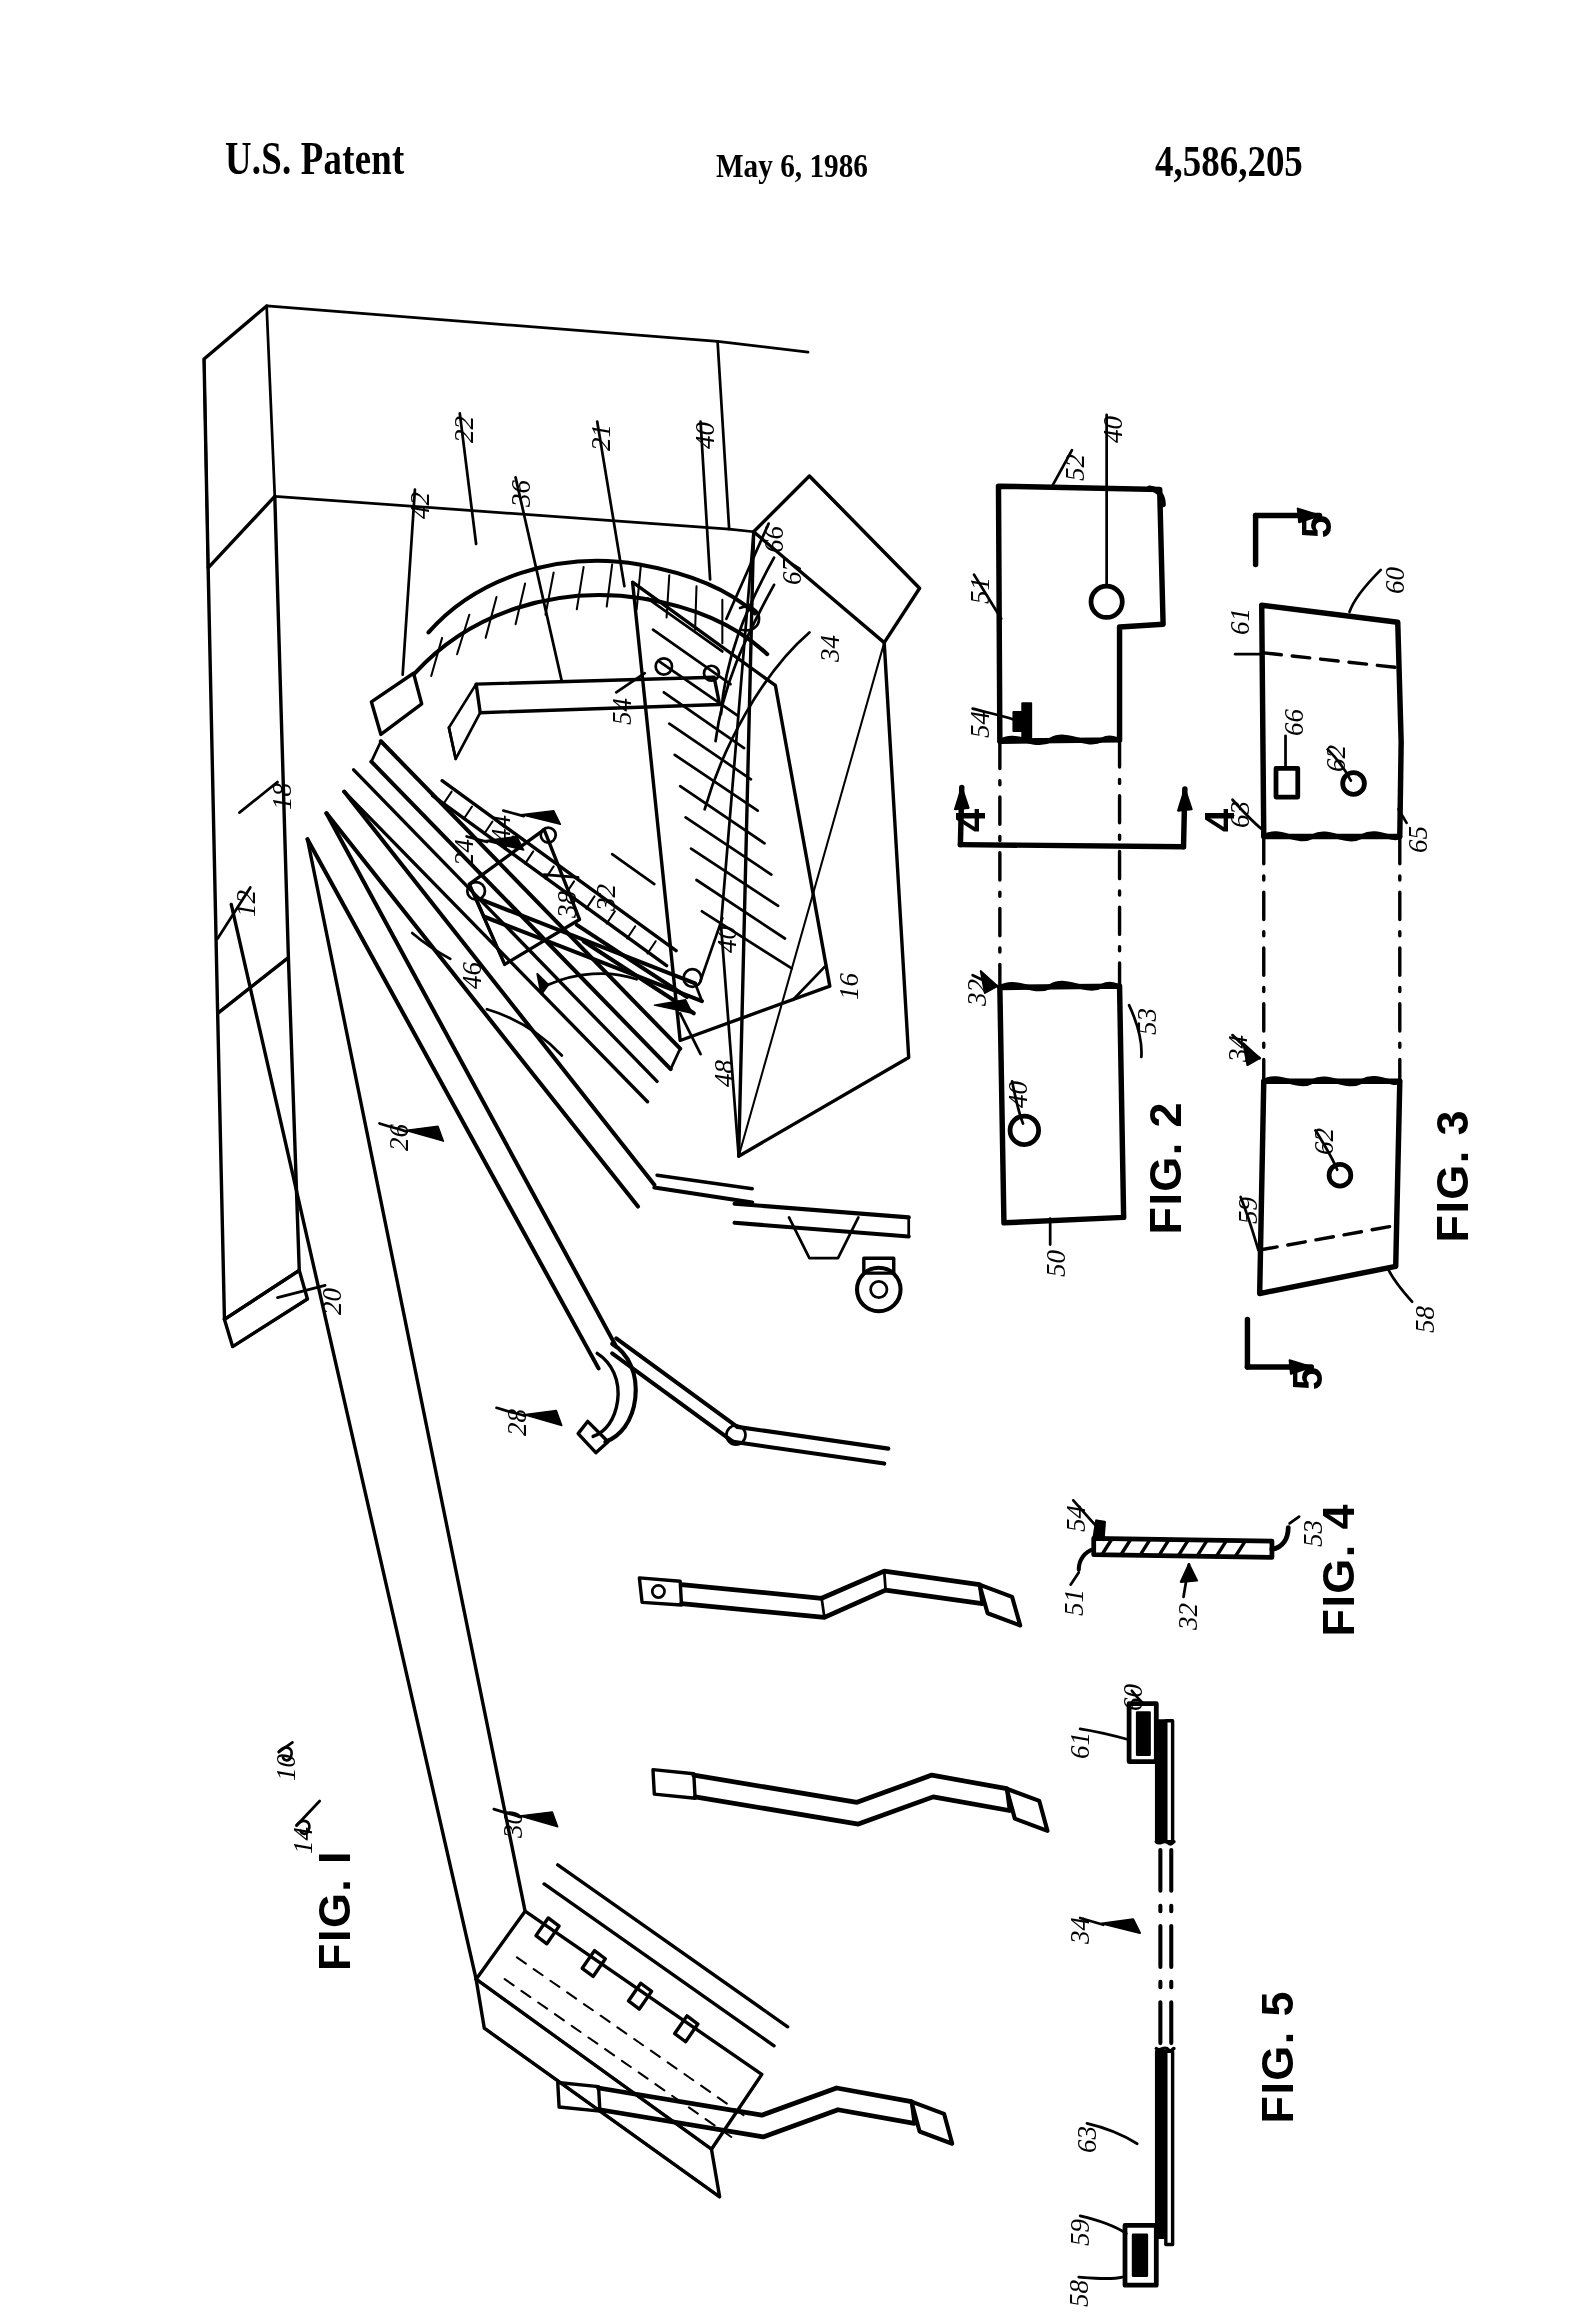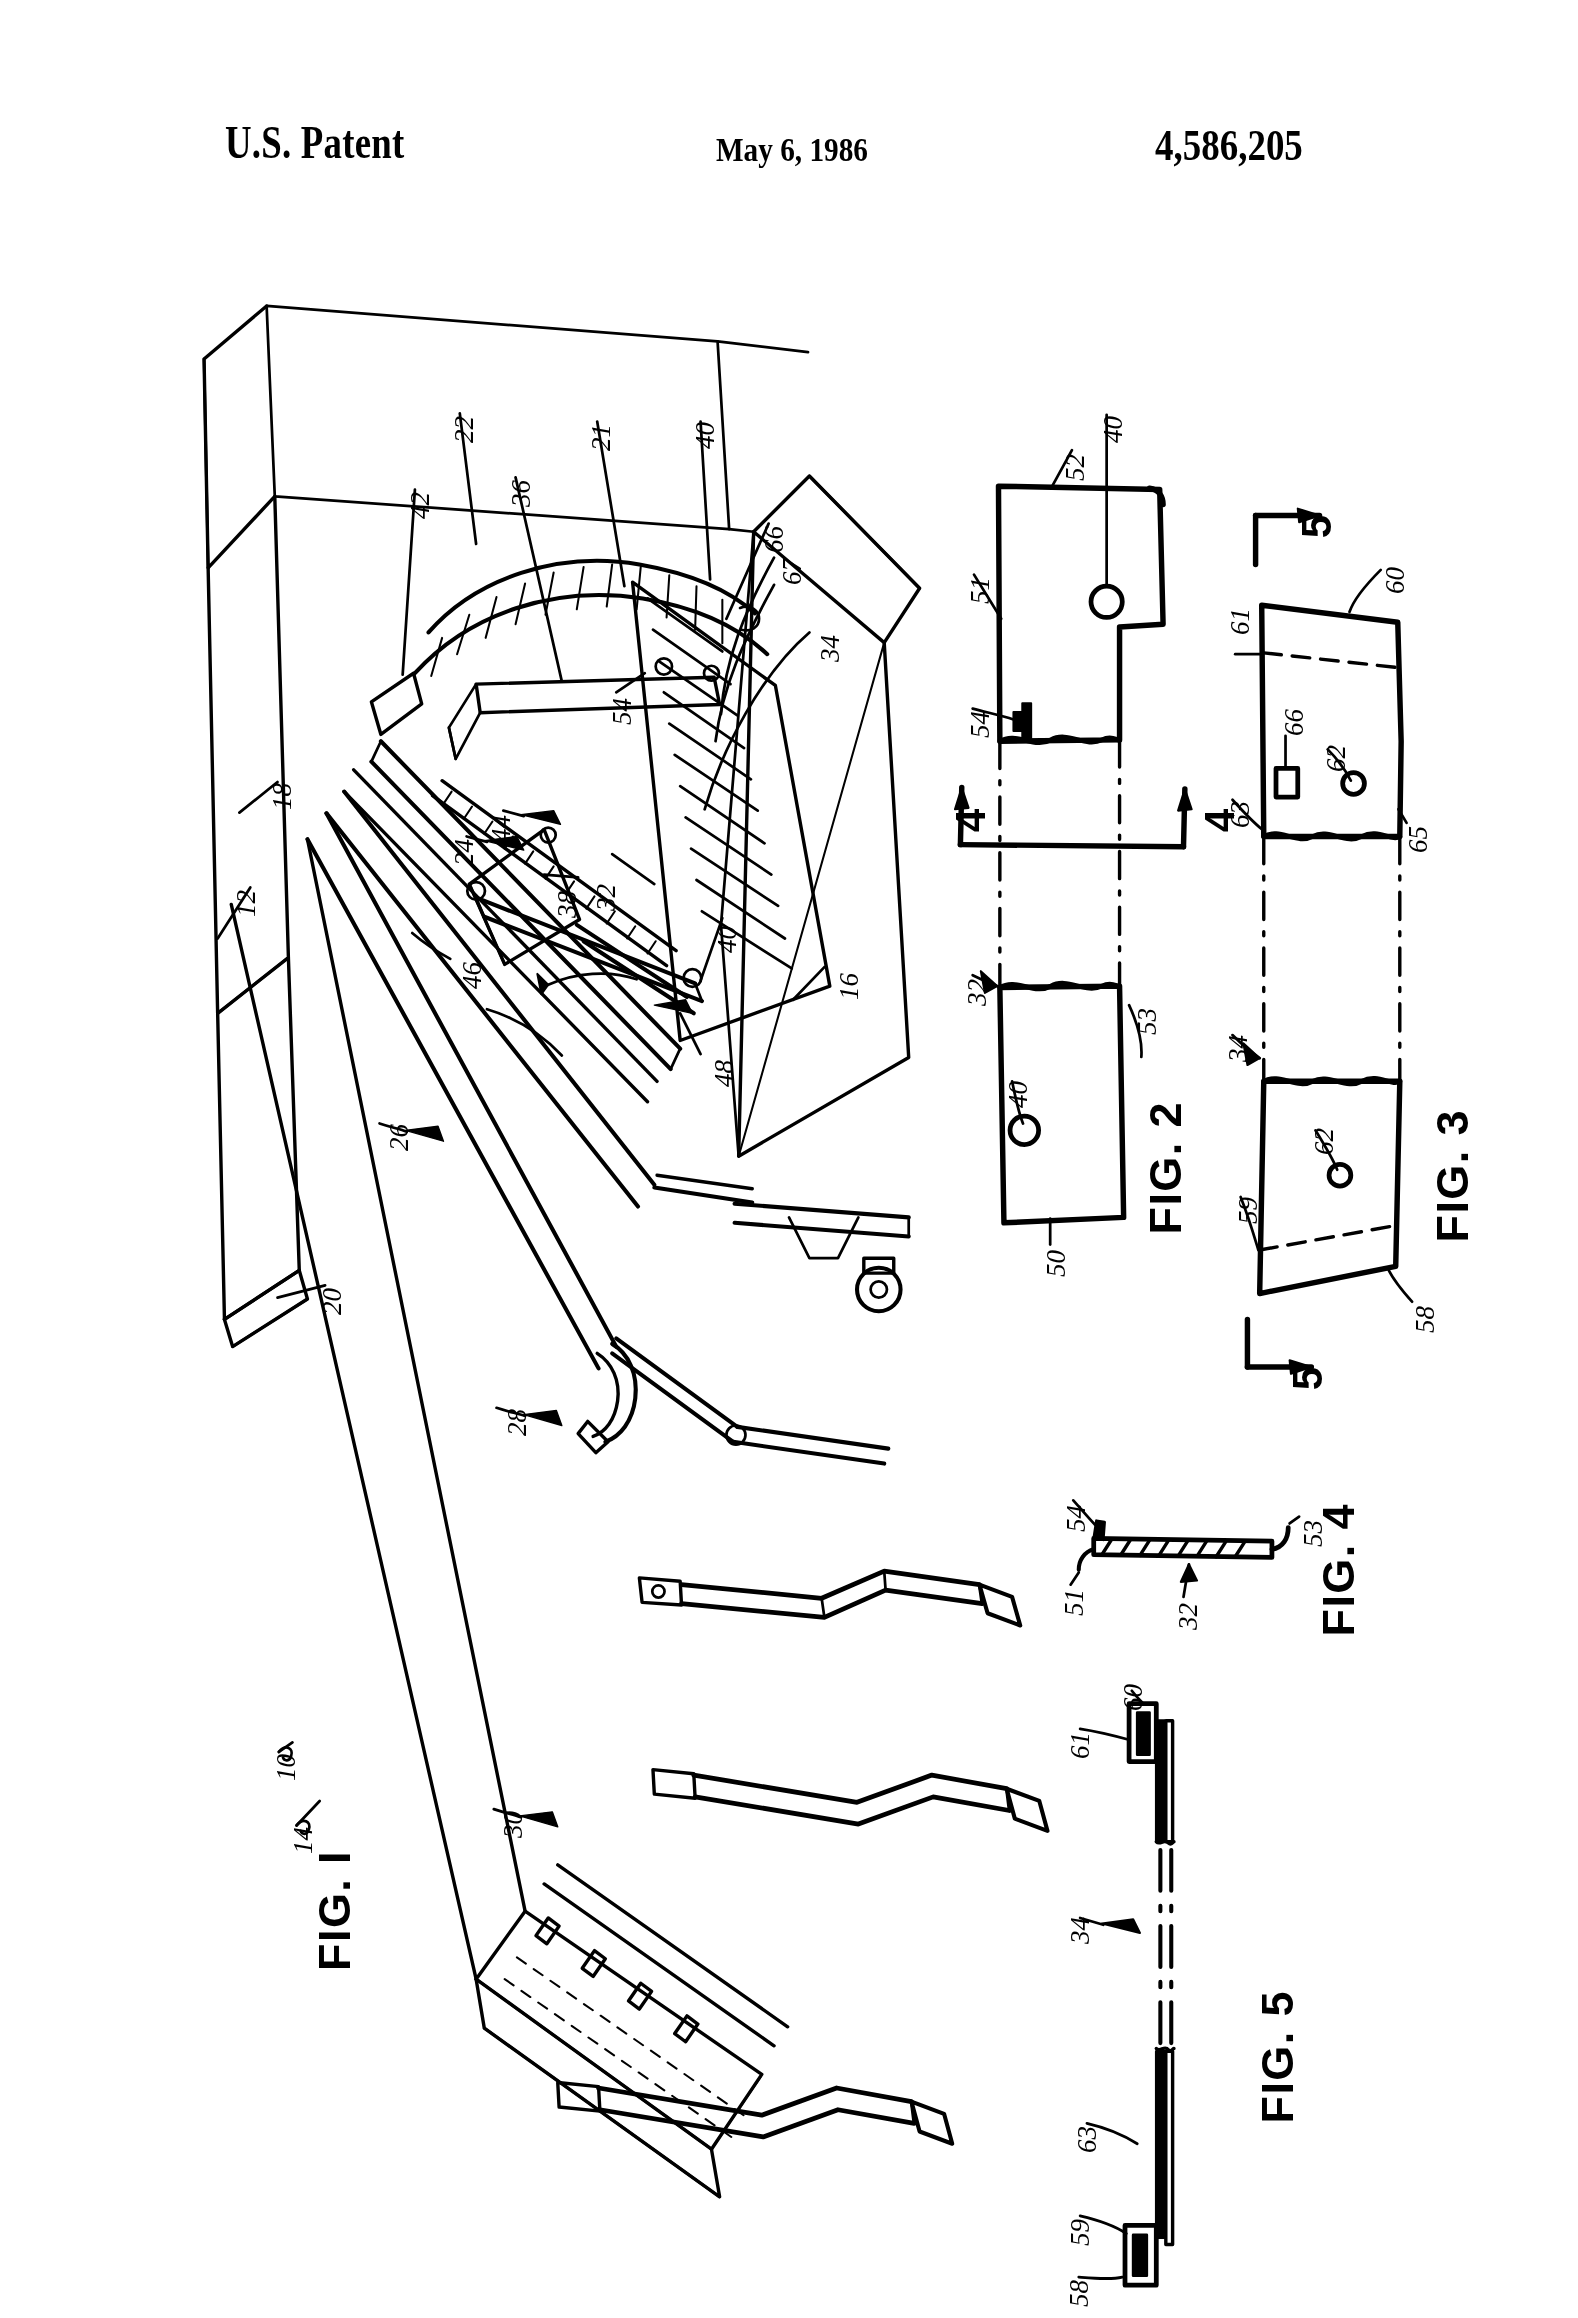--- a/index.html
+++ b/index.html
@@ -10,21 +10,21 @@
   body {
     width: 1578px; height: 2319px;
     position: relative;
     font-family: "Liberation Serif", serif;
     overflow: hidden;
   }
 
   
   #patent-header {
     position: absolute;
-    left: 0; top: 0;
+    left: 0; top: 16px;
     width: 1578px; height: 197px;
   }
   #patent-header .hdr-office {
     position: absolute;
     left: 225px; top: 116px;
     font-size: 46px;
     font-weight: bold;
     letter-spacing: 0.3px;
     color: #000;
     transform: scaleX(0.80);

